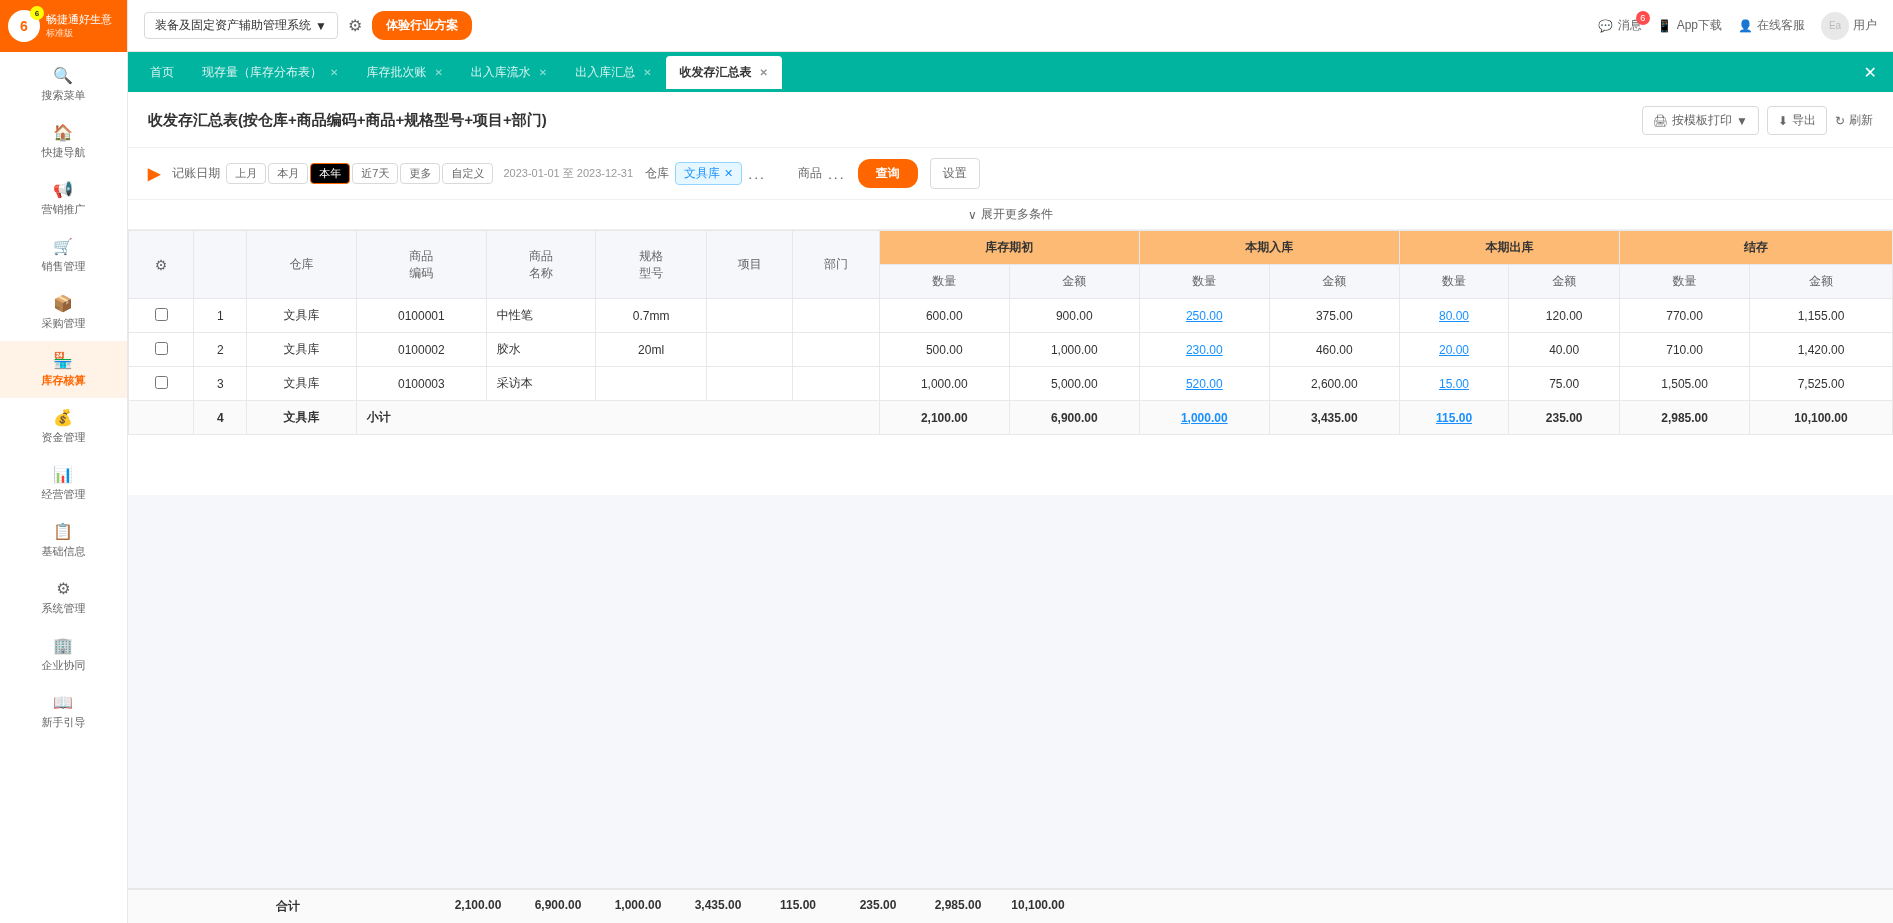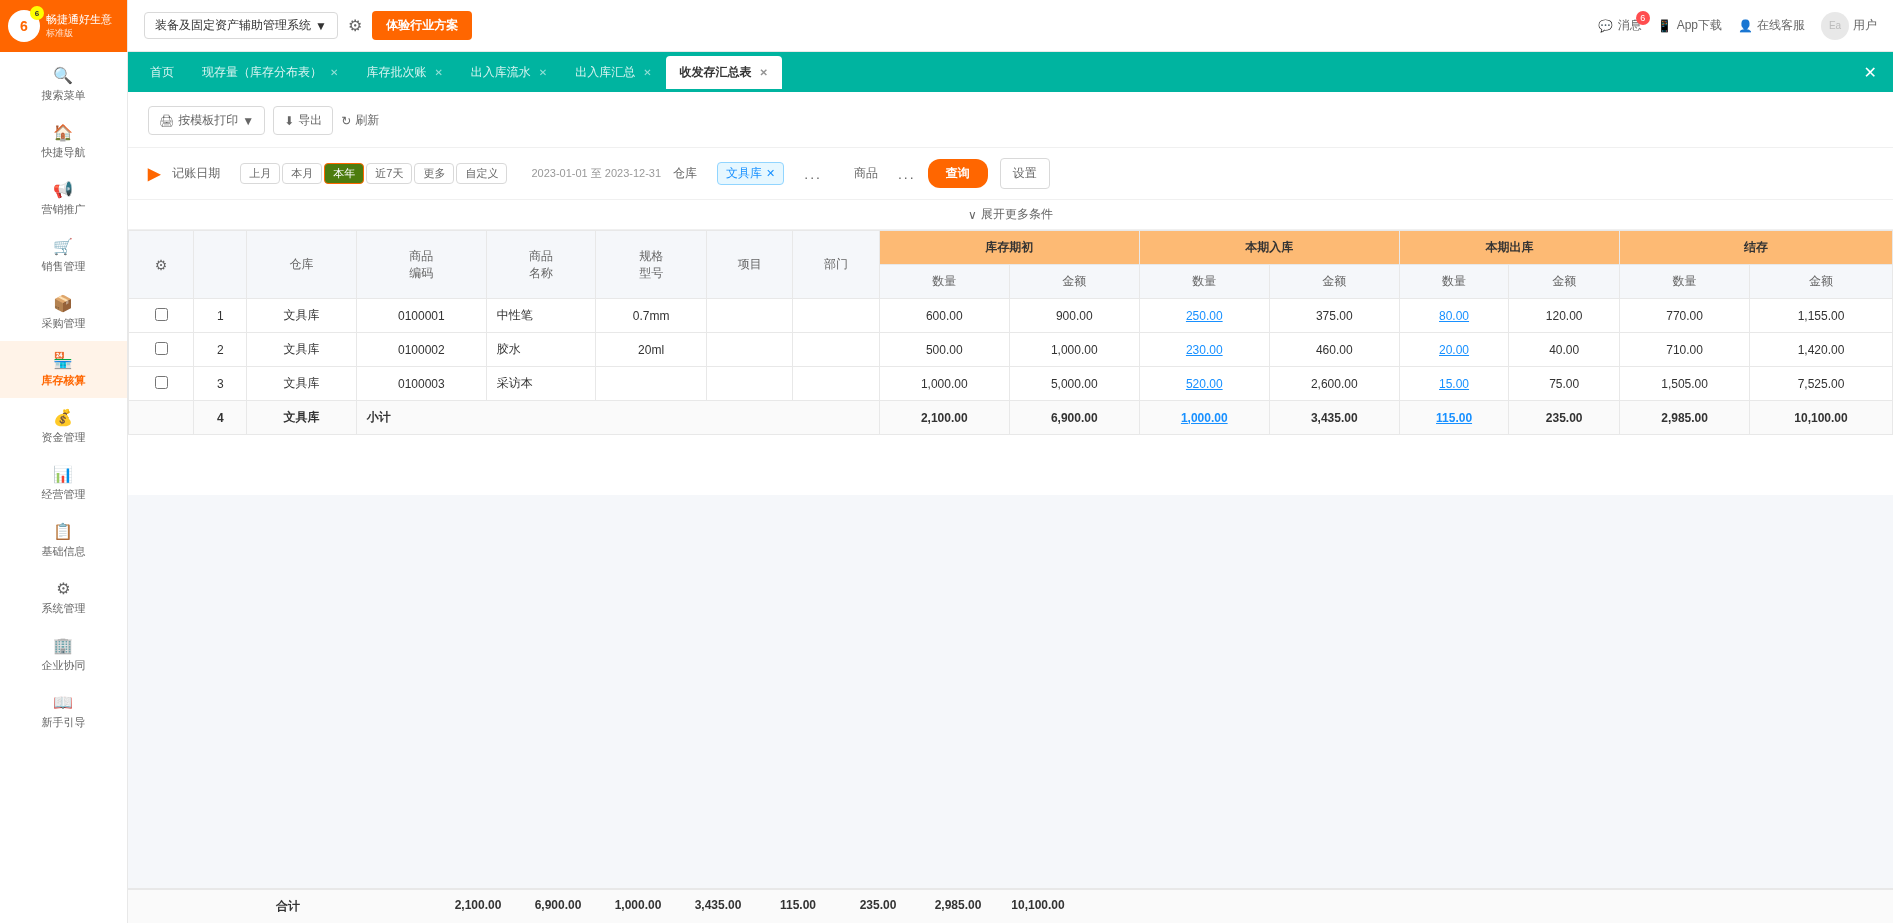--- a/index.html
+++ b/index.html
@@ -46,21 +46,21 @@
       height: 52px; background: #fff; border-bottom: 1px solid #e8e8e8;
       display: flex; align-items: center; justify-content: space-between; padding: 9px 16px;
       position: sticky; top: 0; z-index: 99;
     }
     .topbar-left { display: flex; align-items: center; gap: 10px; }
     .topbar-selector {
       display: flex; align-items: center; gap: 4px; border: 1px solid #d9d9d9;
       border-radius: 4px; padding: 4px 10px; cursor: pointer; font-size: 12px; color: #333;
     }
     .topbar-btn-experience {
-      background: #ff6600; color: #fff; border: none; border-radius: 4px;
+      background: #ff6600; color: #fff; border: none; border-radius: 12px;
       padding: 6px 14px; font-size: 12px; cursor: pointer; font-weight: bold;
     }
     .topbar-right { display: flex; align-items: center; gap: 16px; }
     .topbar-right-item { display: flex; align-items: center; gap: 4px; cursor: pointer; font-size: 12px; color: #666; position: relative; }
     .topbar-right-item .notif-badge {
       position: absolute; top: -6px; right: -8px; background: #ff4d4f; color: #fff;
       border-radius: 50%; width: 14px; height: 14px; font-size: 9px;
       display: flex; align-items: center; justify-content: center;
     }
     .user-avatar {
@@ -105,28 +105,28 @@
       background: #fff; color: #666;
     }
     .refresh-btn { display: flex; align-items: center; gap: 4px; color: #666; font-size: 12px; cursor: pointer; }
 
     
     .filter-area {
       padding: 10px 20px; background: #fff; display: flex; align-items: center; gap: 12px; flex-wrap: wrap;
       border-bottom: 1px solid #f0f0f0;
     }
     .filter-toggle { color: #ff6600; cursor: pointer; font-size: 16px; font-weight: bold; }
-    .filter-group { display: flex; align-items: center; gap: 20px; }
+    .filter-group { display: flex; align-items: center; gap: 6px; }
     .filter-label { color: #666; font-size: 12px; white-space: nowrap; }
     .date-btns { display: flex; gap: 2px; }
     .date-btn {
       padding: 2px 8px; border: 1px solid #d9d9d9; border-radius: 4px;
       font-size: 11px; cursor: pointer; background: #fff; color: #666;
     }
-    .date-btn.active { background: #4d7c0f; color: #fff; border-color: #ff6600; }
+    .date-btn.active { background: #000000; color: #fff; border-color: #ff6600; }
     .date-range { font-size: 11px; color: #999; margin-left: 4px; }
     .filter-warehouse-tag {
       display: flex; align-items: center; gap: 4px; background: #e6f7ff;
       border: 1px solid #91d5ff; border-radius: 4px; padding: 2px 8px; font-size: 12px; color: #1890ff;
     }
     .filter-warehouse-tag .tag-close { cursor: pointer; color: #1890ff; font-size: 11px; }
     .filter-ellipsis { color: #666; cursor: pointer; font-size: 14px; letter-spacing: 2px; }
     .filter-goods-label { color: #666; font-size: 12px; margin-left: 20px; }
     .filter-goods-ellipsis { color: #666; cursor: pointer; font-size: 14px; letter-spacing: 2px; }
 
@@ -314,20 +314,21 @@
       <span>收发存汇总表</span>
       <span class="tab-close">✕</span>
     </div>
     <span class="tab-bar-close">✕</span>
   </div>
 
   <div class="page-content">
     <div class="content-card">
 
       <div class="page-header">
+        <div class="page-title">收发存汇总表(按仓库+商品编码+商品+规格型号+项目+部门)</div>
         <div class="page-header-actions">
           <button class="action-btn">
             <span>🖨</span>
             <span>按模板打印</span>
             <span>▼</span>
           </button>
           <button class="action-btn">
             <span>⬇</span>
             <span>导出</span>
           </button>

